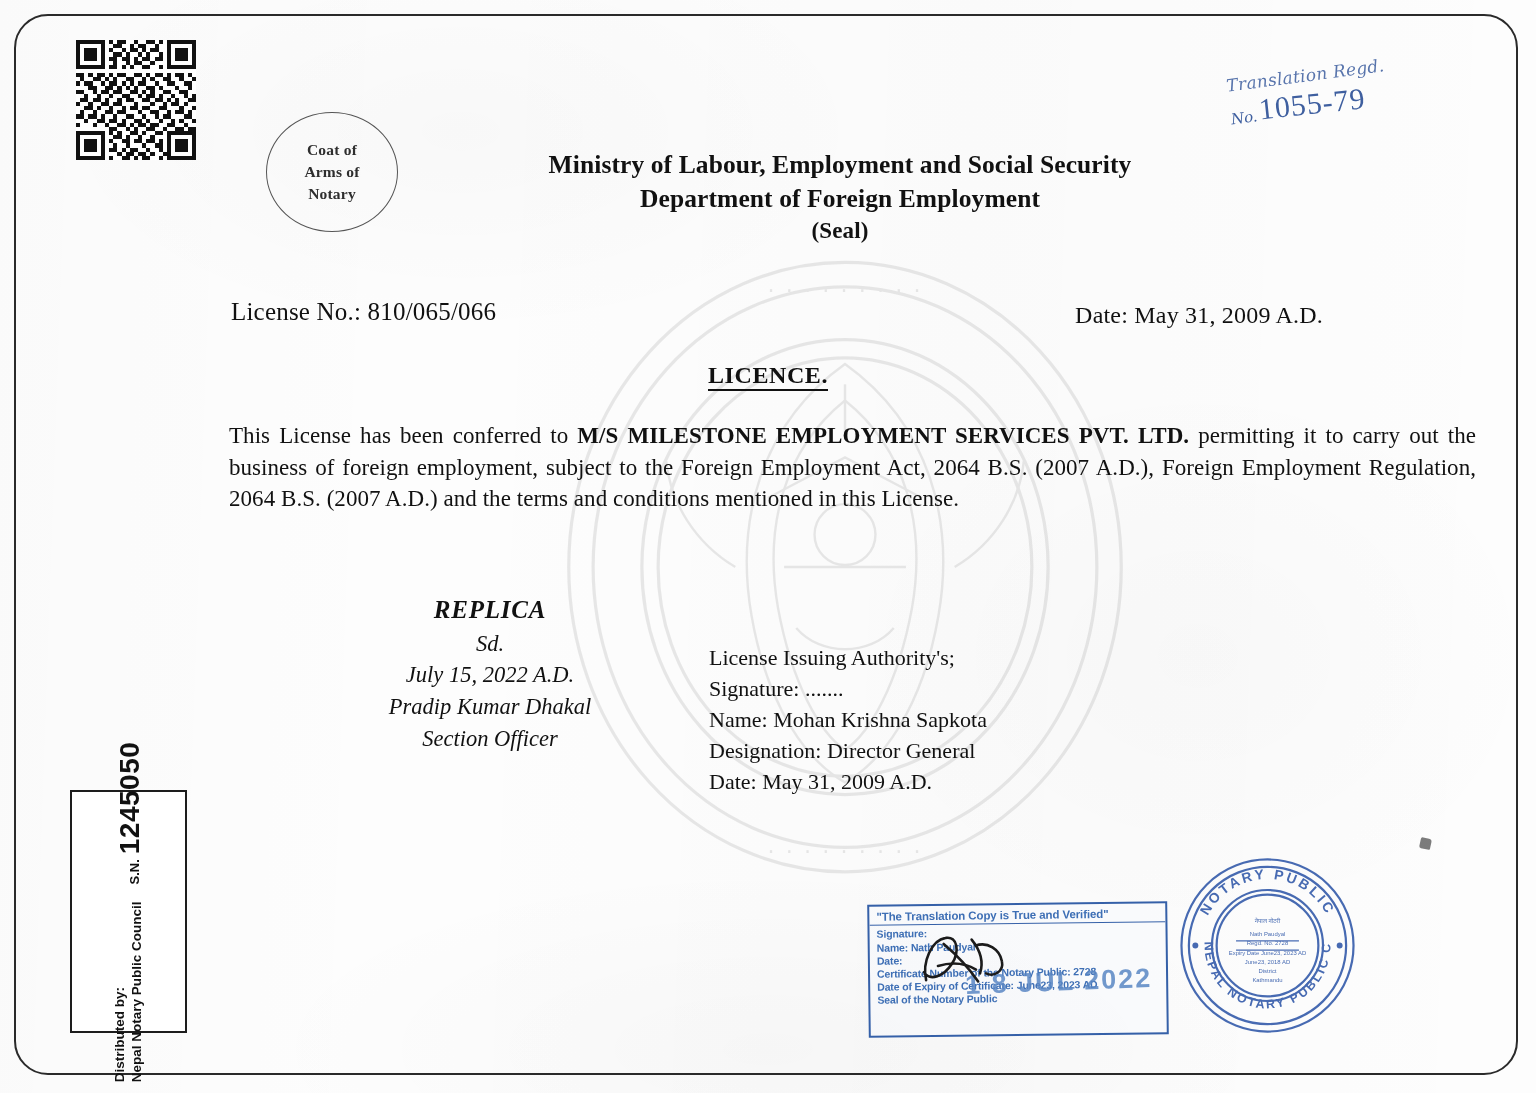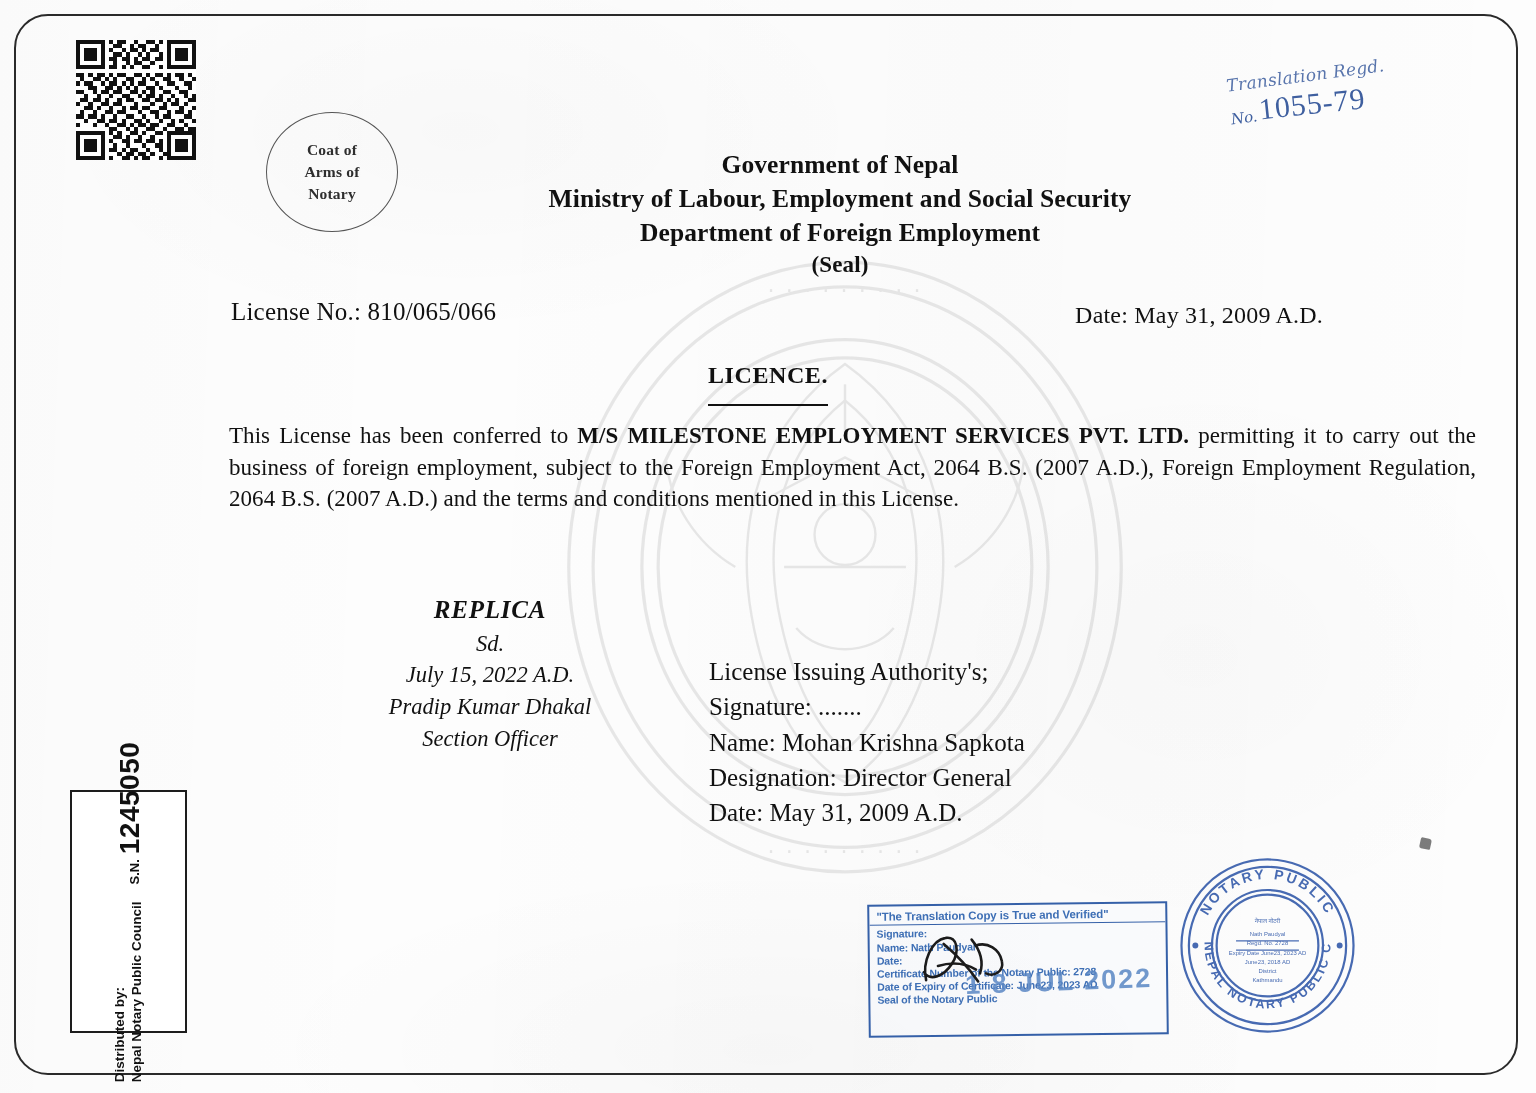--- a/index.html
+++ b/index.html
@@ -101,21 +101,21 @@
   .licence-head {
     position: absolute;
     left: 0; right: 0; top: 362px;
     text-align: center;
     font-size: 24px;
     font-weight: 700;
     letter-spacing: .6px;
   }
   .licence-head span {
     border-bottom: 2px solid #111;
-    padding-bottom: 16px;
+    padding-bottom: 1px;
   }
 
   
   .body-par {
     position: absolute;
     left: 229px; top: 420px;
     width: 1247px;
     font-size: 23px;
     line-height: 1.38;
     text-align: justify;
@@ -138,23 +138,22 @@
     font-weight: 700;
     font-size: 25px;
     letter-spacing: .8px;
     font-style: italic;
   }
 
   
   .authority {
     position: absolute;
     left: 709px; top: 642px;
-    font-size: 25px;
+    font-size: 22px;
     line-height: 1.41;
-    margin-top: 12px;
   }
 
   
   .sn-box {
     position: absolute;
     left: 70px; top: 790px;
     width: 117px; height: 243px;
     border: 2.5px solid #1d1d1d;
     box-sizing: border-box;
     background: rgba(255,255,255,0.85);
@@ -566,21 +565,20 @@
     </svg>
   </div>
 
   <div class="coat-circle">
     <div>Coat of</div>
     <div>Arms of</div>
     <div>Notary</div>
   </div>
 
   <div class="header">
-    <div>Government of Nepal</div>
     <div>Ministry of Labour, Employment and Social Security</div>
     <div>Department of Foreign Employment</div>
     <div class="seal-line">(Seal)</div>
   </div>
 
   <div class="lic-no">License No.: 810/065/066</div>
   <div class="lic-date">Date: May 31, 2009 A.D.</div>
 
   <div class="licence-head">
     <span>LICENCE.</span>

